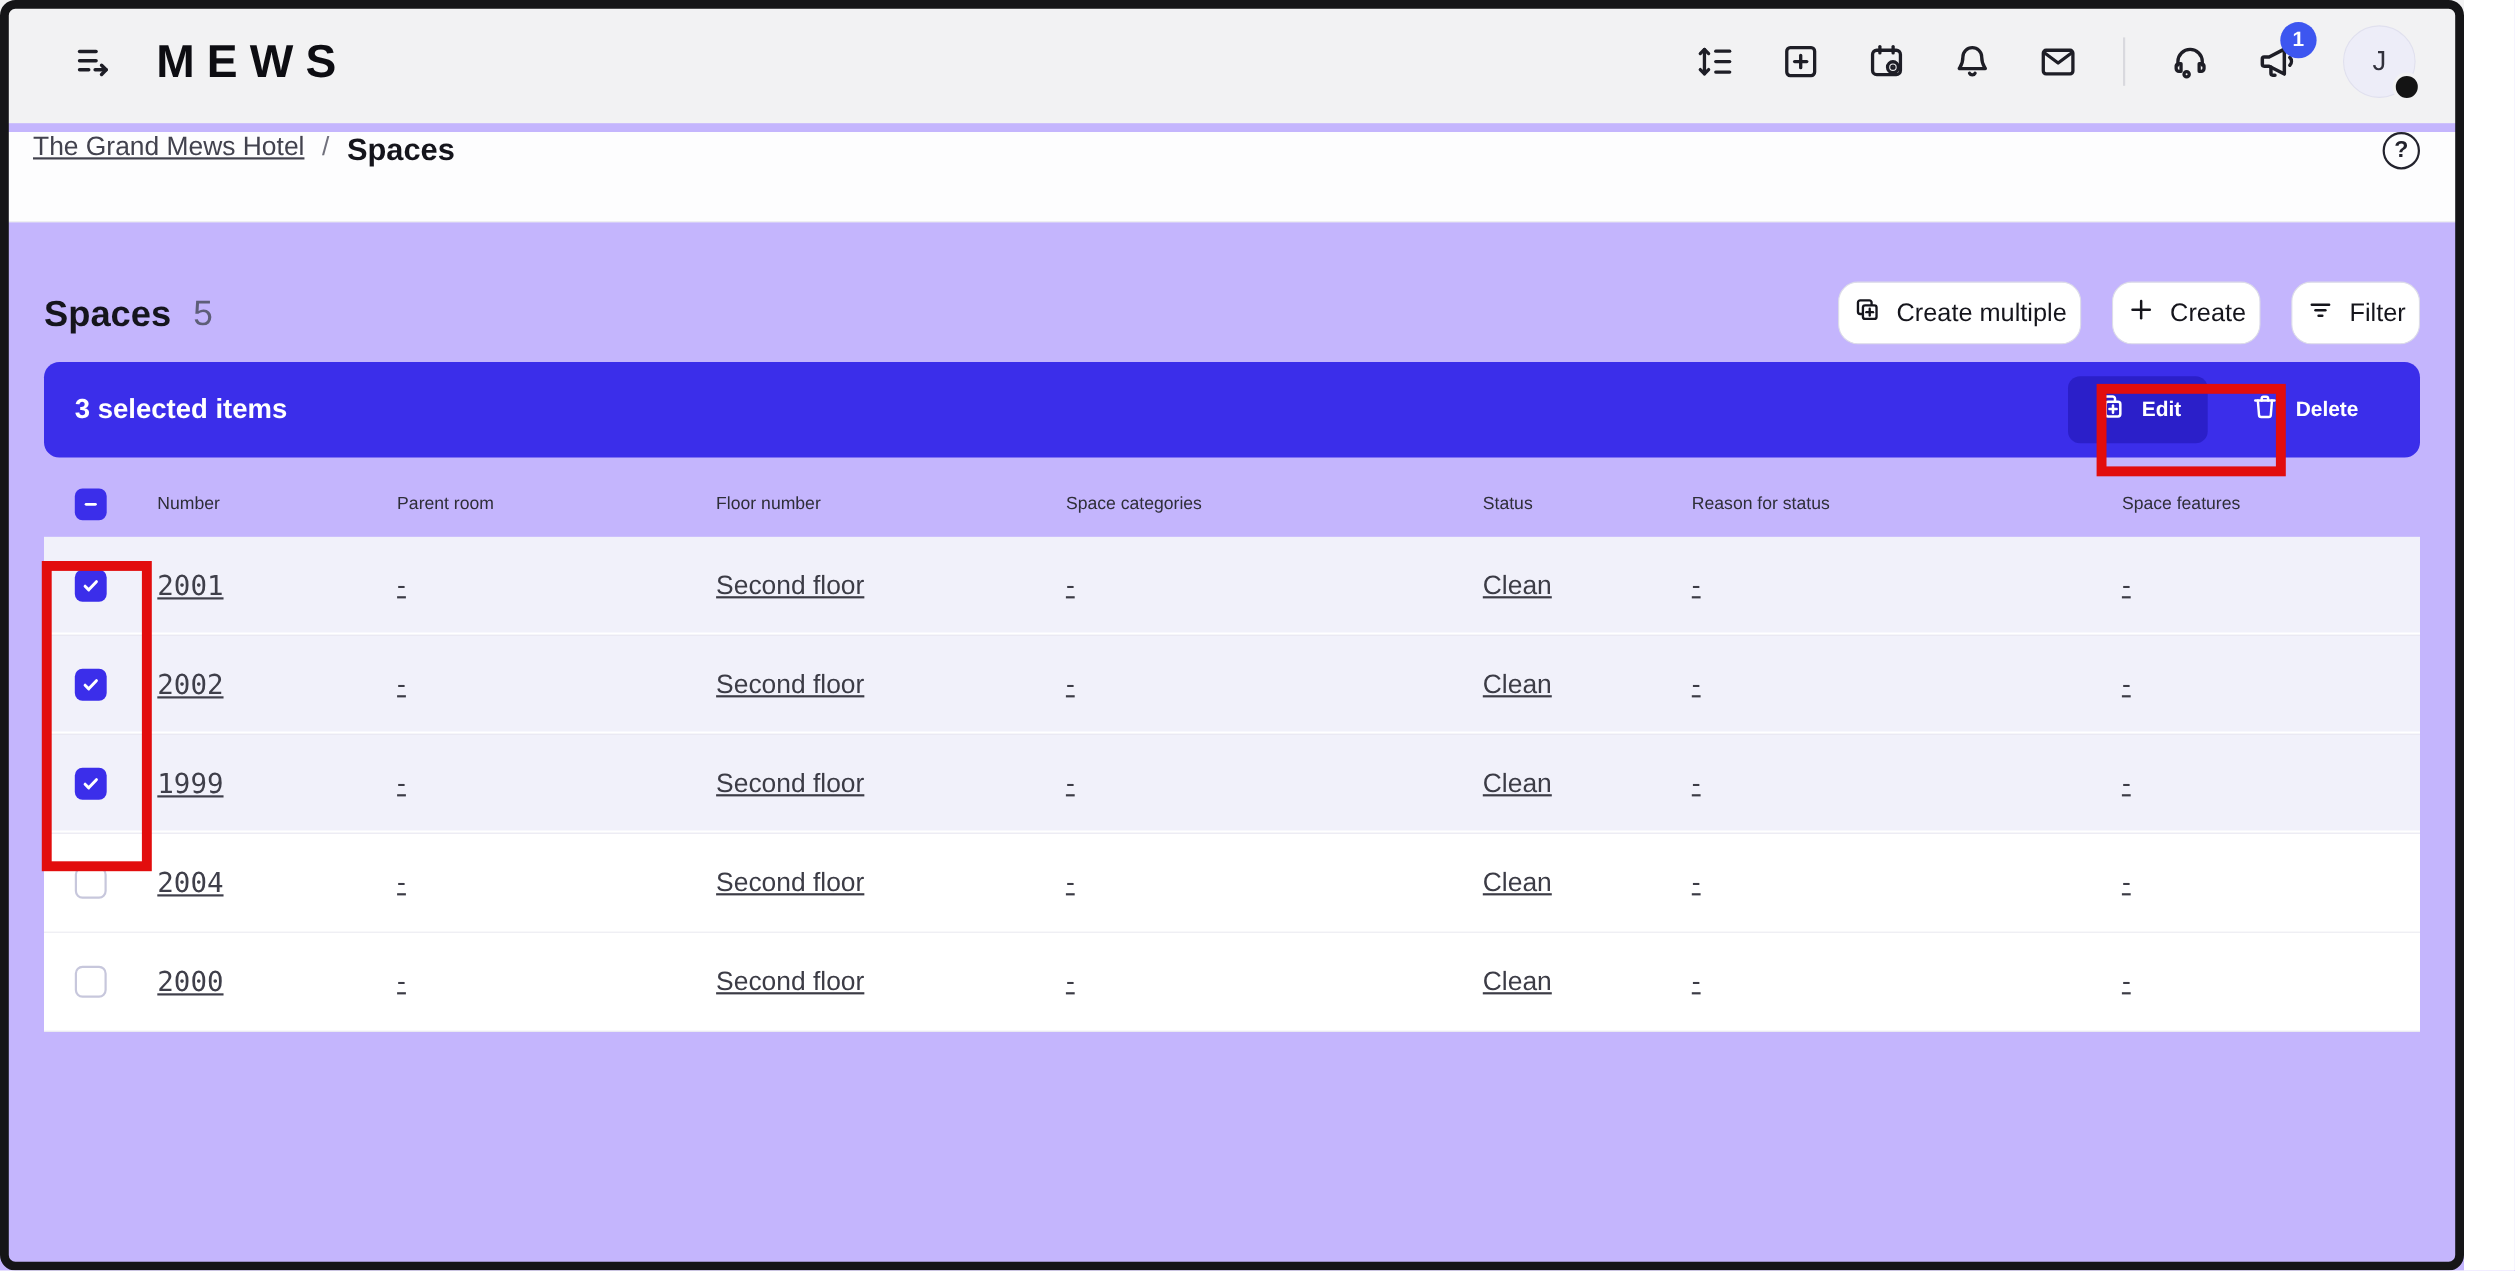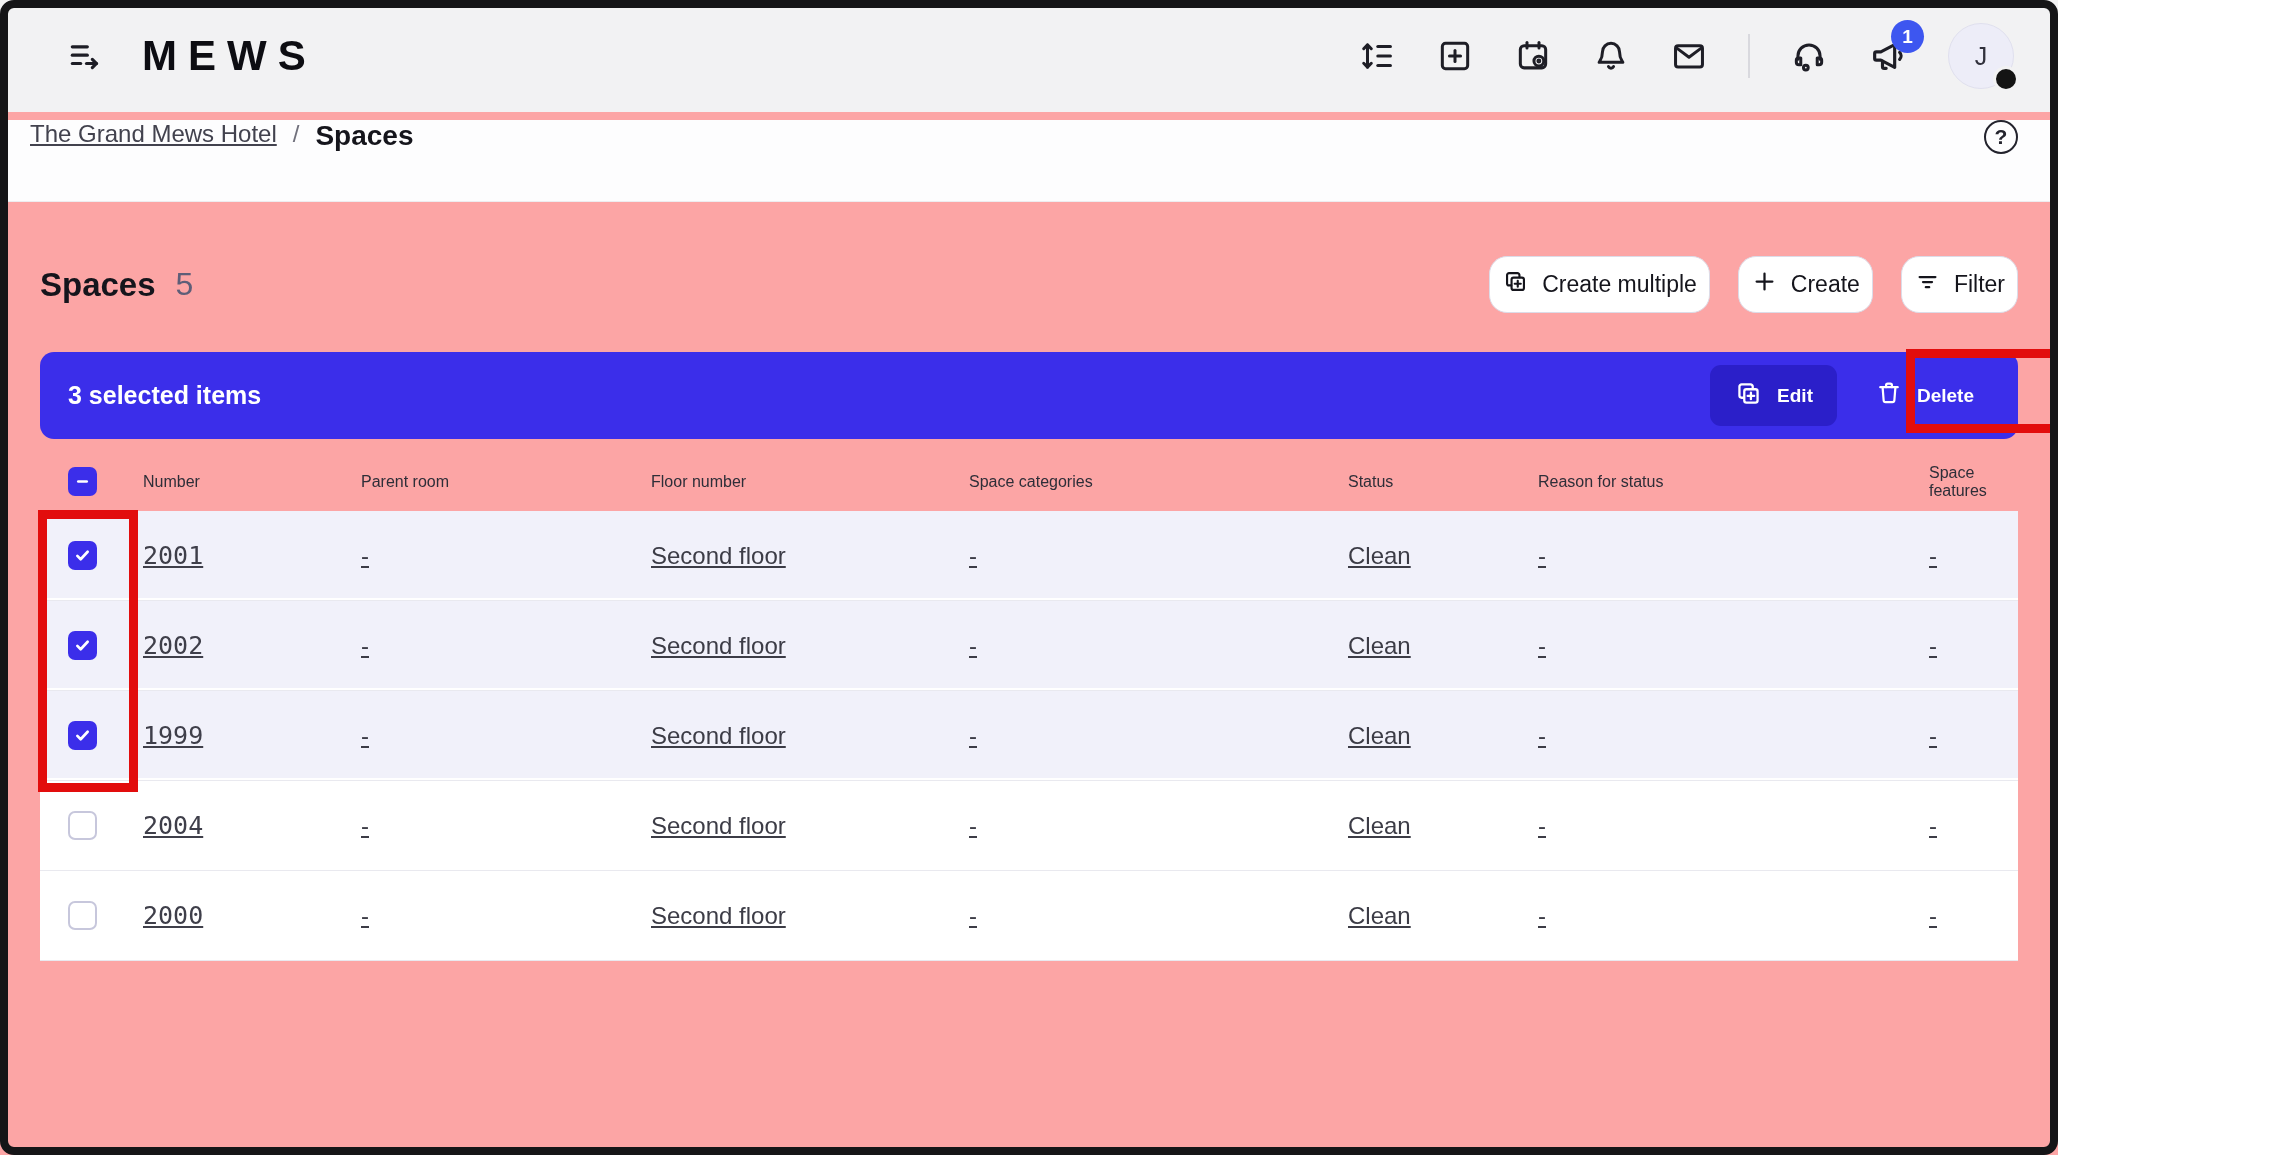--- a/index.html
+++ b/index.html
@@ -1,19 +1,19 @@
 <!DOCTYPE html>
 <html><head>
 <meta charset="utf-8">
 <style>
   * { box-sizing: border-box; margin: 0; padding: 0; }
   html,body { background:#ffffff; }
   body { font-family: "Liberation Sans", "DejaVu Sans", sans-serif; }
 
-  .screen { position:relative; width:2058px; height:1155px; background:#fca5a5; overflow:hidden; }
+  .screen { position:relative; width:2240px; height:1155px; background:#c4b5fd; overflow:hidden; }
   .frame  { position:absolute; inset:0; border:8px solid #151517; border-radius:14px; pointer-events:none; z-index:60; }
 
   
   .topbar { position:absolute; left:0; top:0; width:100%; height:112px; background:#f2f2f3;
             display:flex; align-items:center; padding:0 44px 0 64px; }
   .icon-btn { display:flex; align-items:center; justify-content:center; color:#1e1e26; cursor:pointer; }
   .icon-btn svg { display:block; }
   .logo { font-size:42px; font-weight:900; letter-spacing:11px; color:#0d0d12; margin-left:38px; user-select:none; }
   .search { margin-left:58px; width:1008px; height:64px; background:#ffffff; border:1px solid #e6e6ea;
             border-radius:34px; display:flex; align-items:center; padding:0 26px; color:#8f8f9c; }
@@ -44,22 +44,22 @@
   .content { position:absolute; left:0; top:194px; width:100%; padding:0 40px; }
   .page-head { margin-top:62px; display:flex; align-items:center; }
   .page-title { font-size:33px; font-weight:700; color:#15151c; }
   .page-count { font-size:32px; font-weight:400; color:#5e5e78; margin-left:20px; }
   .head-actions { margin-left:auto; display:flex; gap:28px; }
   .btn { height:57px; background:#fff; border:1.5px solid #dcdce8; border-radius:18px;
          display:flex; align-items:center; gap:13px; padding:0 12px; font-size:23px; font-weight:500;
          color:#15151c; cursor:pointer; }
 
   
-  .selbar { margin-top:39px; height:87px; background:#3b2eea; border-radius:14px;
-            display:flex; align-items:center; padding:0 20px 0 28px; color:#fff; }
+  .selbar { margin-top:16px; height:87px; background:#3b2eea; border-radius:14px;
+            display:flex; align-items:center; padding:0 32px 0 28px; color:#fff; }
   .selbar .sel-text { font-size:25px; font-weight:600; }
   .selbar .bar-actions { margin-left:auto; display:flex; align-items:center; gap:14px; }
   .bar-btn { display:flex; align-items:center; gap:14px; color:#fff; font-size:19px; font-weight:600;
              background:transparent; border:none; cursor:pointer; padding:0 24px; height:61px;
              font-family:inherit; }
   .bar-btn.edit { background:#2b1fc9; border-radius:11px; }
 
   
   .table { margin-top:13px; }
   .trow { display:grid; grid-template-columns:103px 218px 290px 318px 379px 190px 391px 1fr;

